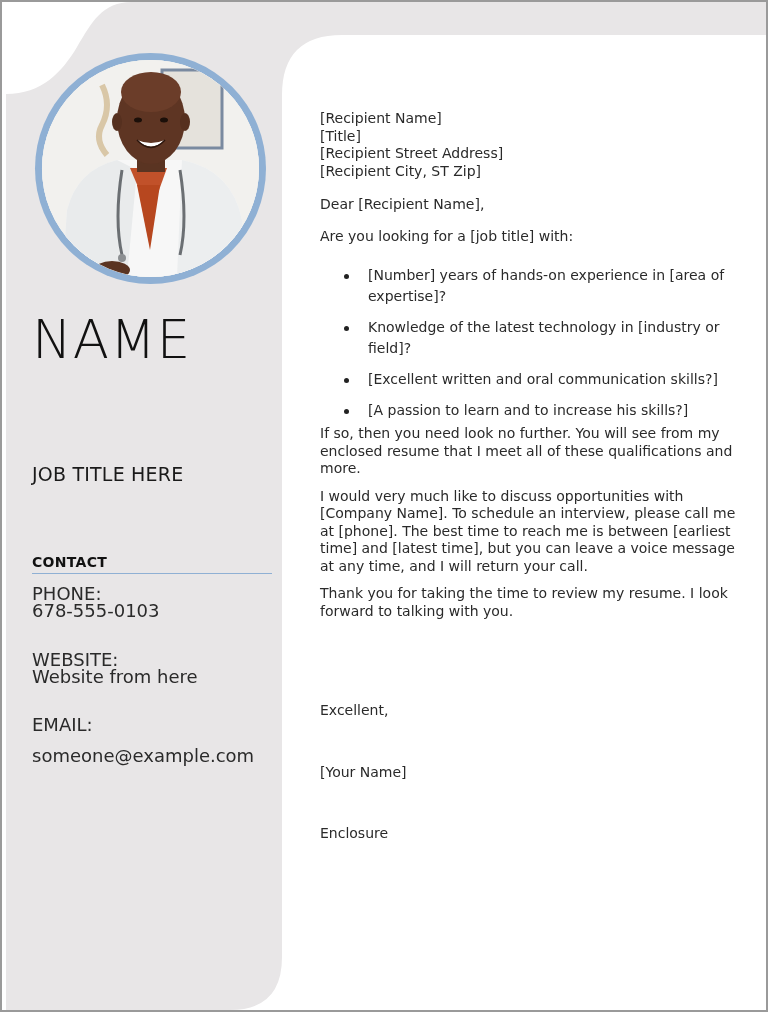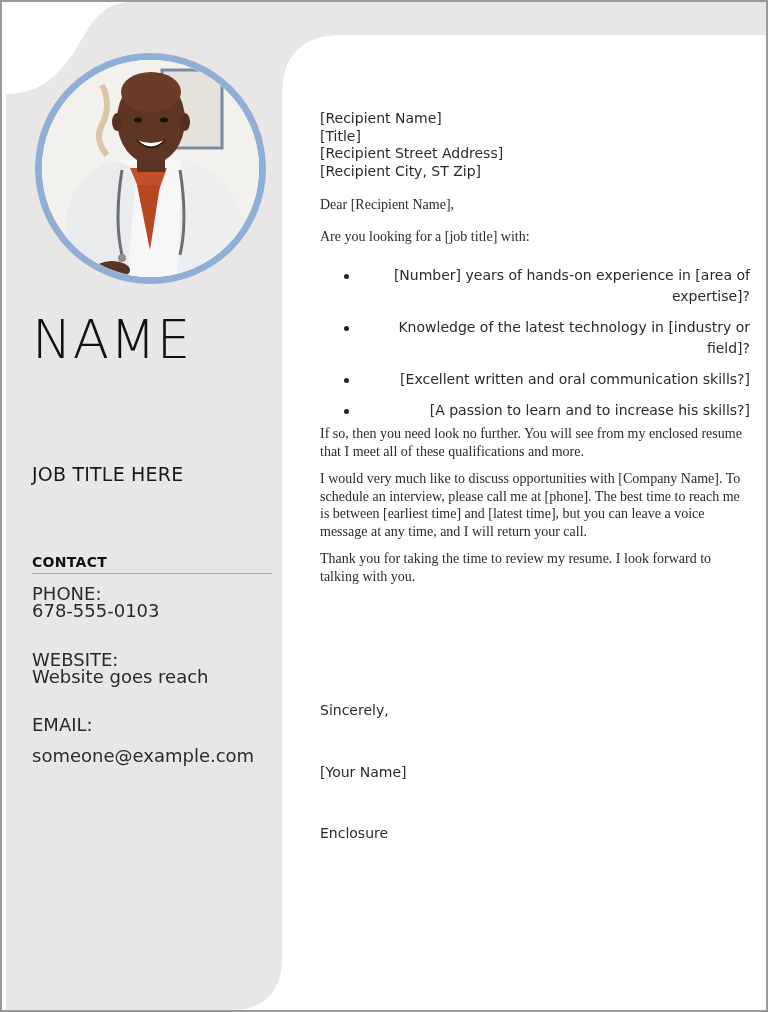--- a/index.html
+++ b/index.html
@@ -96,26 +96,26 @@
     
     .letter {
       position: absolute;
       left: 318px; top: 108px;
       width: 430px;
       font-size: 14px;
       line-height: 17.5px;
       color: #2a2a2a;
       font-family: "DejaVu Sans", sans-serif;
     }
-    .letter p { margin: 0; font-family: Liberation Serif, serif; }
+    .letter p { margin: 0; }
     .addr-line { display: block; }
     .gap-a { height: 16px; }
     .bullets {
       list-style: none;
-      margin: 0; padding: 0; text-align: right;
+      margin: 0; padding: 0;
     }
     .bullets li {
       position: relative;
       padding-left: 48px;
       margin-bottom: 10px;
       line-height: 21px;
     }
     .bullets li .bullet {
       position: absolute;
       left: 24px; top: 9px;
@@ -189,21 +189,21 @@
   </div>
   <div class="job-title">JOB TITLE HERE</div>
 
   <div class="contact-heading">CONTACT</div>
   <div class="contact-rule"></div>
 
   <div class="contact-label" style="top:581px">PHONE:</div>
   <div class="contact-value" style="top:598px">678-555-0103</div>
 
   <div class="contact-label" style="top:647px">WEBSITE:</div>
-  <div class="contact-value" style="top:664px">Website goes reach</div>
+  <div class="contact-value" style="top:664px">Website from here</div>
 
   <div class="contact-label" style="top:712px">EMAIL:</div>
   <div class="contact-value" style="top:743px">someone@example.com</div>
 
   <div class="letter">
     <div>
       <span class="addr-line">[Recipient Name]</span>
       <span class="addr-line">[Title]</span>
       <span class="addr-line">[Recipient Street Address]</span>
       <span class="addr-line">[Recipient City, ST Zip]</span>
@@ -217,17 +217,17 @@
       <li><span class="bullet"></span><span>Knowledge of the latest technology in [industry or field]?</span></li>
       <li><span class="bullet"></span><span>[Excellent written and oral communication skills?]</span></li>
       <li style="margin-bottom:4px"><span class="bullet"></span><span>[A passion to learn and to increase his skills?]</span></li>
     </ul>
 
     <p class="para">If so, then you need look no further. You will see from my enclosed resume that I meet all of these qualifications and more.</p>
     <p class="para">I would very much like to discuss opportunities with [Company Name]. To schedule an interview, please call me at [phone]. The best time to reach me is between [earliest time] and [latest time], but you can leave a voice message at any time, and I will return your call.</p>
     <p class="para">Thank you for taking the time to review my resume. I look forward to talking with you.</p>
   </div>
 
-  <div class="closing" style="top:700px">Sincerely,</div>
+  <div class="closing" style="top:700px">Excellent,</div>
   <div class="closing" style="top:762px">[Your Name]</div>
   <div class="closing" style="top:823px">Enclosure</div>
 
 </div>
 
 </body></html>

